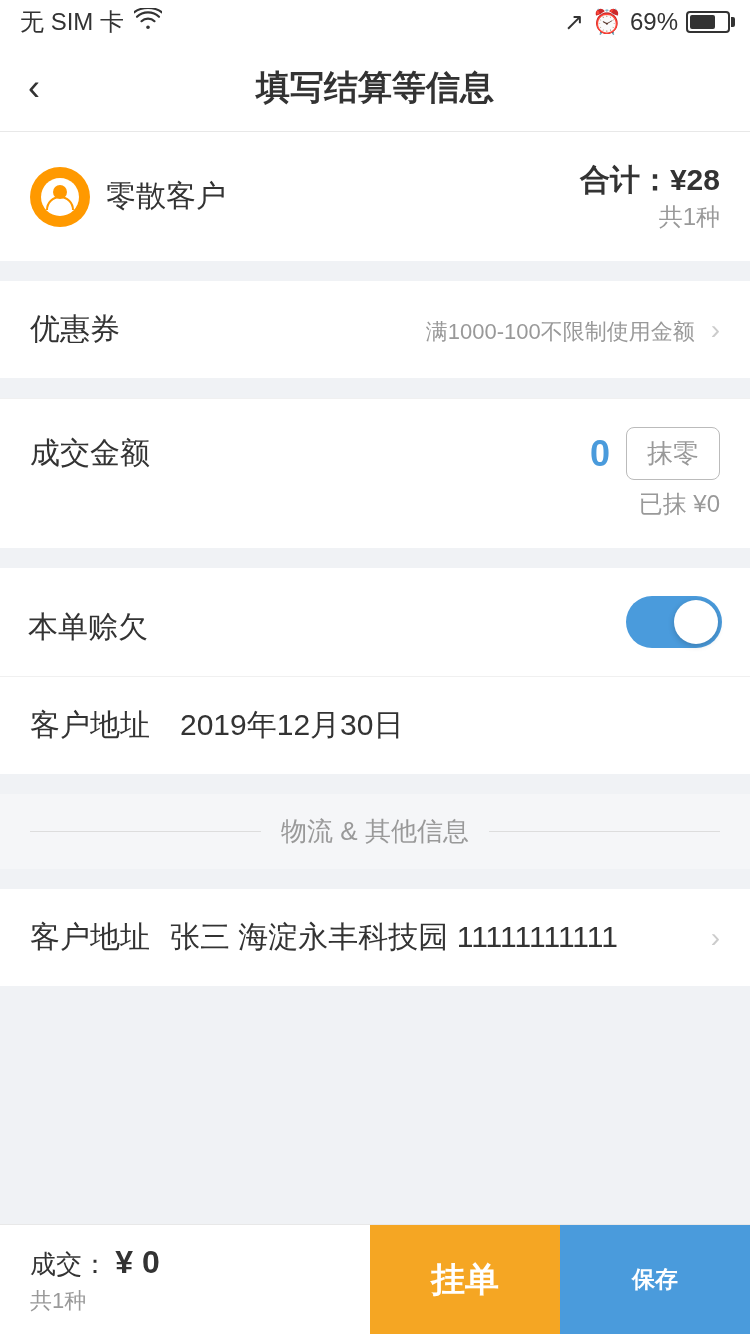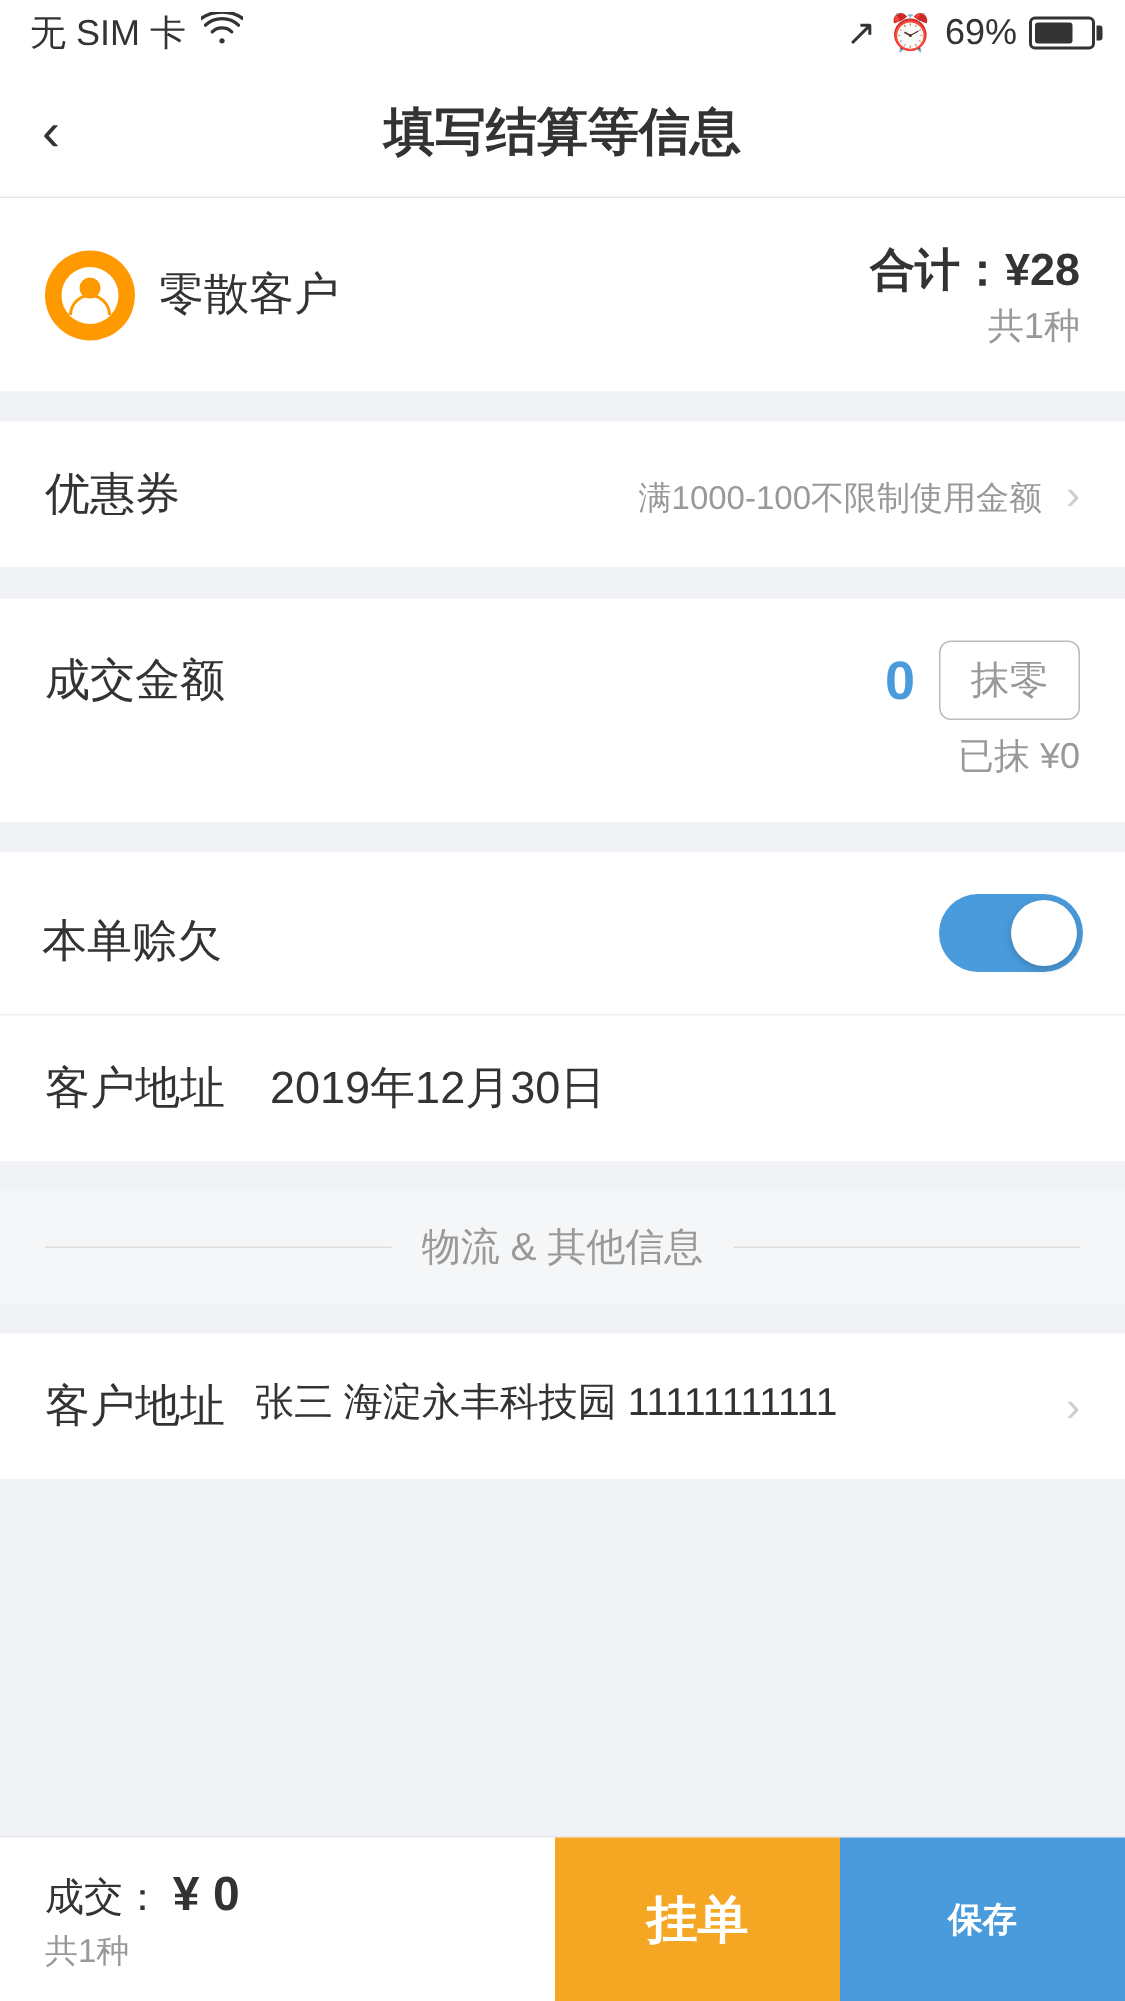--- a/index.html
+++ b/index.html
@@ -330,21 +330,21 @@
       display: flex;
       align-items: flex-start;
       gap: 20px;
     }
     .address-key {
       font-size: 30px;
       color: #333;
       white-space: nowrap;
     }
     .address-value {
-      font-size: 26px;
+      font-size: 30px;
       color: #333;
     }
 
     
     .bottom-bar {
       position: fixed;
       bottom: 0;
       left: 0;
       width: 750px;
       height: 110px;

